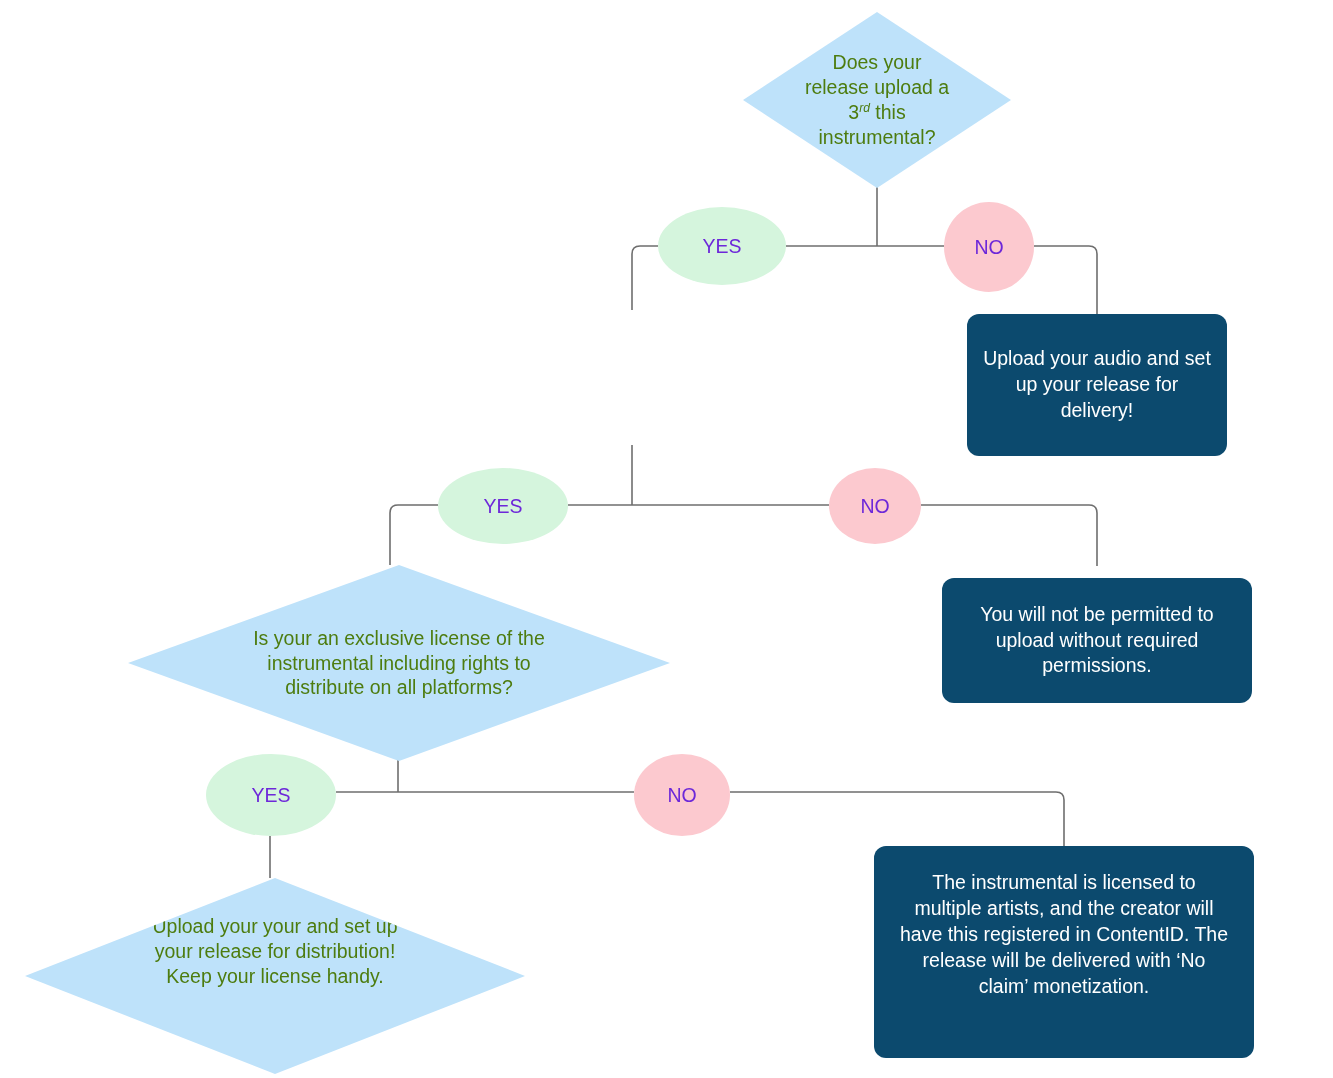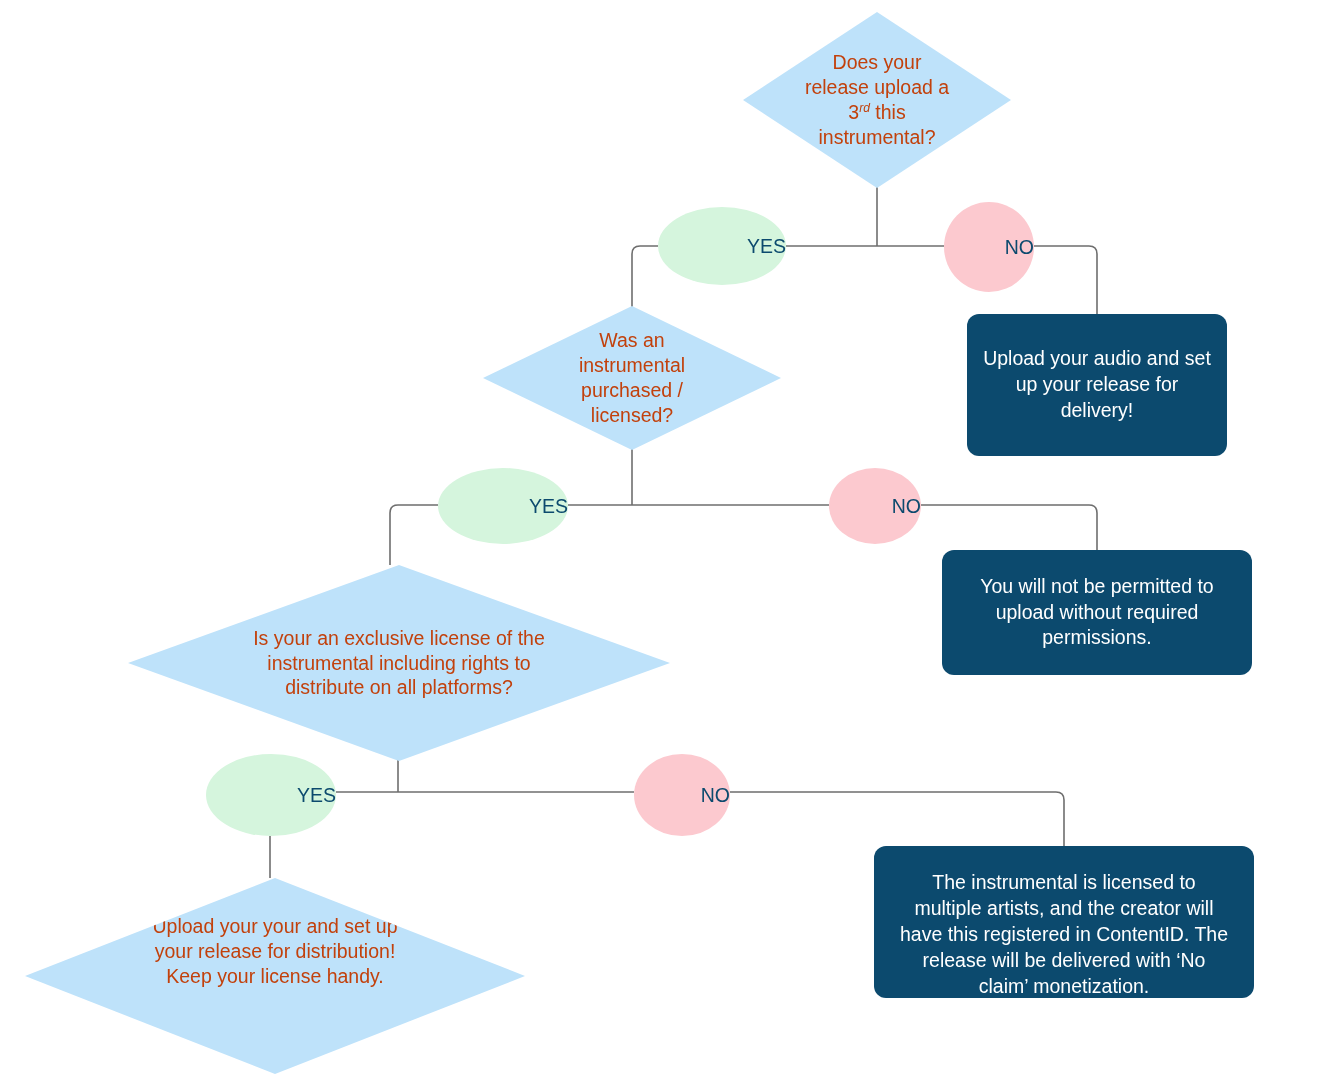--- a/index.html
+++ b/index.html
@@ -34,21 +34,21 @@
   }
   
   .diamond {
     background: #bee2fa;
     -webkit-clip-path: polygon(50% 0%, 100% 50%, 50% 100%, 0% 50%);
     clip-path: polygon(50% 0%, 100% 50%, 50% 100%, 0% 50%);
     align-items: center;
   }
   .diamond .txt {
     text-align: center;
-    color: #c2410c;
+    color: #4d7c0f;
     line-height: 1.28;
     width: 74%;
   }
   .diamond.topalign { align-items: flex-start; }
   .diamond.topalign .txt { width: 80%; }
 
   
   .bluebox {
     background: #0c4a6e;
     border-radius: 12px;
@@ -62,22 +62,22 @@
   }
   .bluebox.topalign { align-items: flex-start; }
 
   
   .pill {
     align-items: center;
     border-radius: 50%;
   }
   .pill .txt {
     width: 100%;
-    text-align: right;
-    color: #0c4a6e;
+    text-align: center;
+    color: #6d28d9;
   }
   .yes { background: #d5f5dd; }
   .no  { background: #fcc9cf; }
 
   sup {
     font-size: 0.62em;
     vertical-align: super;
     line-height: 0;
     font-style: italic;
   }
@@ -133,56 +133,48 @@
   </div>
 
   <div class="node pill no" style="left:944px; top:202px; width:90px; height:90px; font-size:19.5px;">
     <div class="txt">NO</div>
   </div>
 
   <div class="node bluebox" style="left:967px; top:314px; width:260px; height:142px; font-size:19.5px;">
     <div class="txt">Upload your audio and set up your release for delivery!</div>
   </div>
 
-  <div class="node diamond" style="left:483px; top:306px; width:298px; height:144px; font-size:19.5px;">
-    <div class="txt">
-      <span>Was an</span><br>
-      <span>instrumental</span><br>
-      <span>purchased /</span><br>
-      <span>licensed?</span>
-    </div>
-  </div>
 
   <div class="node pill yes" style="left:438px; top:468px; width:130px; height:76px; font-size:19.5px;">
     <div class="txt">YES</div>
   </div>
 
   <div class="node pill no" style="left:829px; top:468px; width:92px; height:76px; font-size:19.5px;">
     <div class="txt">NO</div>
   </div>
 
-  <div class="node bluebox" style="left:942px; top:550px; width:310px; height:125px; font-size:19.5px;">
+  <div class="node bluebox" style="left:942px; top:578px; width:310px; height:125px; font-size:19.5px;">
     <div class="txt">You will not be permitted to upload without required permissions.</div>
   </div>
 
   <div class="node diamond" style="left:128px; top:565px; width:542px; height:196px; font-size:19.5px;">
     <div class="txt" style="width:64%;">
       <span>Is your an </span><b>exclusive</b><span> license of the instrumental including rights to distribute on all platforms?</span>
     </div>
   </div>
 
   <div class="node pill yes" style="left:206px; top:754px; width:130px; height:82px; font-size:19.5px;">
     <div class="txt">YES</div>
   </div>
 
   <div class="node pill no" style="left:634px; top:754px; width:96px; height:82px; font-size:19.5px;">
     <div class="txt">NO</div>
   </div>
 
-  <div class="node bluebox topalign" style="left:874px; top:846px; width:380px; height:152px; font-size:19.5px; padding-top:24px;">
+  <div class="node bluebox topalign" style="left:874px; top:846px; width:380px; height:212px; font-size:19.5px; padding-top:24px;">
     <div class="txt">The instrumental is licensed to multiple artists, and the creator will have this registered in ContentID. The release will be delivered with ‘No claim’ monetization.</div>
   </div>
 
   <div class="node diamond topalign" style="left:25px; top:878px; width:500px; height:196px; font-size:19.5px; padding-top:36px;">
     <div class="txt" style="width:66%;">
       <span>Upload your your and set up</span><br>
       <span>your release for distribution!</span><br>
       <span>Keep your license handy.</span>
     </div>
   </div>

